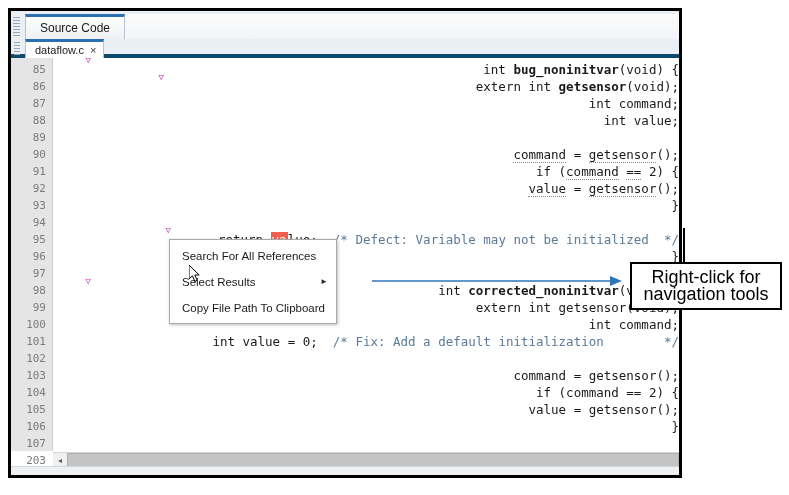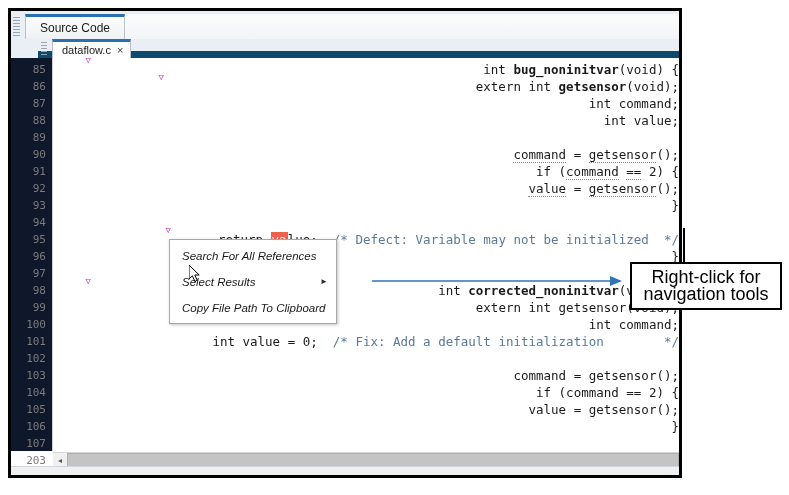--- a/index.html
+++ b/index.html
@@ -50,23 +50,22 @@
     position:absolute; left:112px; top:3px; right:0; height:25px;
     background: linear-gradient(#fcfcfc,#f2f4f7);
     border-bottom:1px solid #b9c2cc;
   }
 
   
   .doctabstrip {
     position: absolute; left: 0; top: 28px;
     width: 100%; height: 19px;
     background: #eaeff5;
-    border-bottom: 7px solid #0c4a6e;
-    box-sizing: border-box;
-    margin-left: 27px;
+    border-bottom: 4px solid #0c4a6e;
+    box-sizing: border-box;
   }
   .grip2 { position:absolute; left:3px; top:3px; width:6px; height:13px; }
   .grip2 i { display:block;width:6px;height:1px;background:#9aa4b0;margin-bottom:2px; }
   .doctab {
     position: absolute; left: 14px; top: 0;
     height: 19px; padding: 0 7px 0 9px;
     background: #ffffff;
     border: 1px solid #b9c2cc; border-bottom: none;
     border-top: 3px solid #2a6fb0;
     box-sizing: border-box;
@@ -75,21 +74,21 @@
   }
   .doctab .close { font-size: 11px; color: #3a3a3a; cursor: pointer; line-height:1; }
 
   
   .editor {
     position: absolute; left: 0; top: 47px; right: 0; bottom: 0;
     background: #ffffff;
   }
   .gutter {
     position: absolute; left: 0; top: 0; width: 42px; bottom: 24px;
-    background: #0f172a;
+    background: #e5e5e5;
     border-right: 1px solid #cfcfcf;
     box-sizing: border-box;
     padding-top: 3px;
   }
   .gutter .ln {
     height: 17px; line-height: 17px;
     text-align: right; padding-right: 6px;
     font-family: "DejaVu Sans Mono", monospace;
     font-size: 11px; color: #7b7b7b;
   }
@@ -150,21 +149,20 @@
     padding: 3px 0 2px 0;
     box-sizing: border-box;
   }
   .mi {
     position: relative;
     height: 26px; line-height: 26px;
     padding-left: 12px; padding-right: 34px;
     font-size: 11.5px; color: #1a1a1a;
     white-space: nowrap;
     box-sizing: border-box;
-    font-style: italic;
   }
   .mi.selected {
     border: 1px solid #3f9bd9;
     background: #ffffff;
     height: 26px; line-height: 24px;
   }
   .mi .submenu-arrow {
     position: absolute; right: 8px; top: 0;
     font-size: 8px; color: #2a2a2a;
   }

